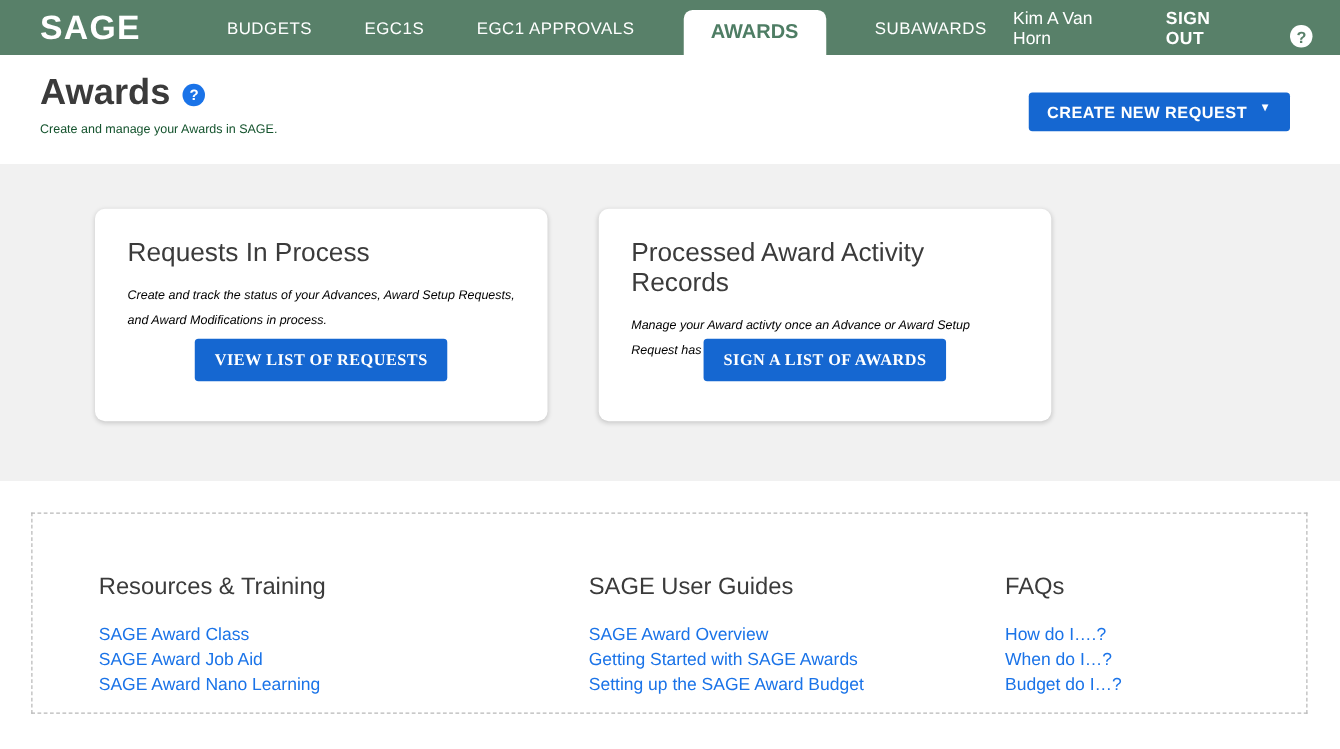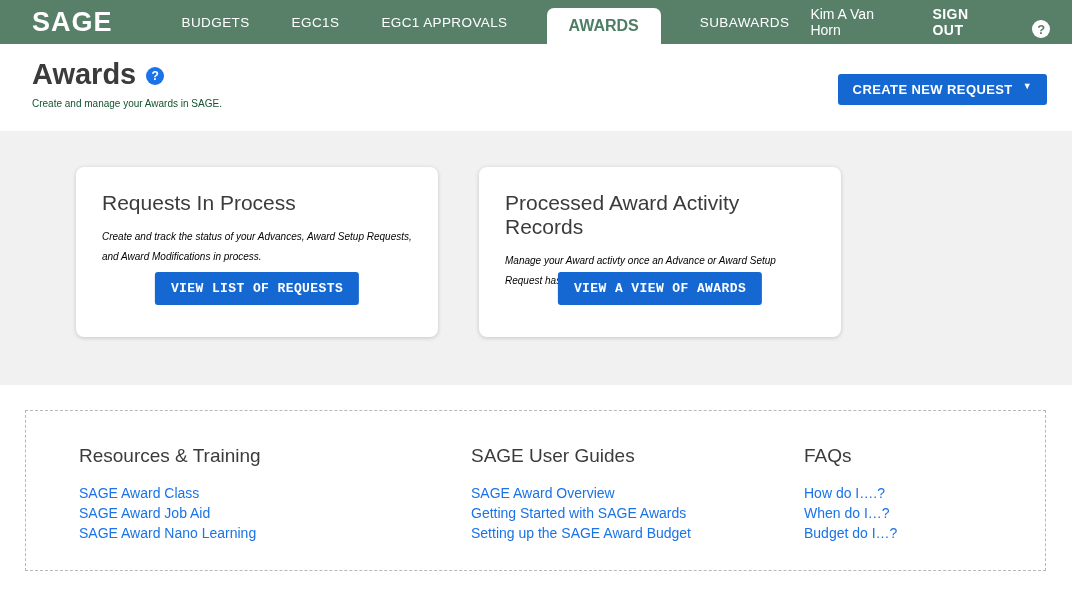--- a/index.html
+++ b/index.html
@@ -105,21 +105,21 @@
     cursor: pointer;
     margin-top: 3px;
   }
   .page-subtitle {
     font-size: 10px;
     color: #14532d;
     margin-top: 7px;
   }
   .create-btn {
     position: absolute;
-    right: 25px;
+    right: 40px;
     top: 30px;
     background: #1567d1;
     color: #ffffff;
     border: none;
     border-radius: 3px;
     font-family: "Liberation Sans", sans-serif;
     font-size: 13px;
     font-weight: bold;
     letter-spacing: 0.4px;
     padding: 8px 15px;
@@ -162,36 +162,37 @@
   }
   .card-btn {
     position: absolute;
     bottom: 32px;
     left: 50%;
     transform: translateX(-50%);
     background: #1567d1;
     color: #ffffff;
     border: none;
     border-radius: 3px;
-    font-family: Liberation Mono, monospace;
+    font-family: Liberation Serif, serif;
     font-size: 13px;
     font-weight: bold;
     letter-spacing: 0.4px;
     padding: 9px 16px;
     white-space: nowrap;
     cursor: pointer;
   }
 
   
   .resources-wrap { background: #ffffff; padding: 25px 26px 0 25px; }
   .resources-box {
     border: 1px dashed #b8b8b8;
     height: 161px;
     display: flex;
     padding: 34px 0 0 53px;
+    align-items: center;
   }
   .res-col-1 { width: 392px; }
   .res-col-2 { width: 333px; }
   .res-col-3 { width: auto; }
   .res-heading {
     font-size: 19px;
     font-weight: normal;
     color: #3b3b3b;
     margin-bottom: 16px;
   }
@@ -240,21 +241,21 @@
 
   <div class="card">
     <h2 class="card-title">Requests In Process</h2>
     <p class="card-body">Create and track the status of your Advances, Award Setup Requests, and Award Modifications in process.</p>
     <button class="card-btn">VIEW LIST OF REQUESTS</button>
   </div>
 
   <div class="card">
     <h2 class="card-title">Processed Award Activity Records</h2>
     <p class="card-body">Manage your Award activty once an Advance or Award Setup Request has been created in Workday.</p>
-    <button class="card-btn">VIEW A VIEW OF AWARDS</button>
+    <button class="card-btn">SIGN A LIST OF AWARDS</button>
   </div>
 
 </section>
 
 <section class="resources-wrap">
   <div class="resources-box">
 
     <div class="res-col-1">
       <h3 class="res-heading">Resources &amp; Training</h3>
       <a class="res-link">SAGE Award Class</a>

